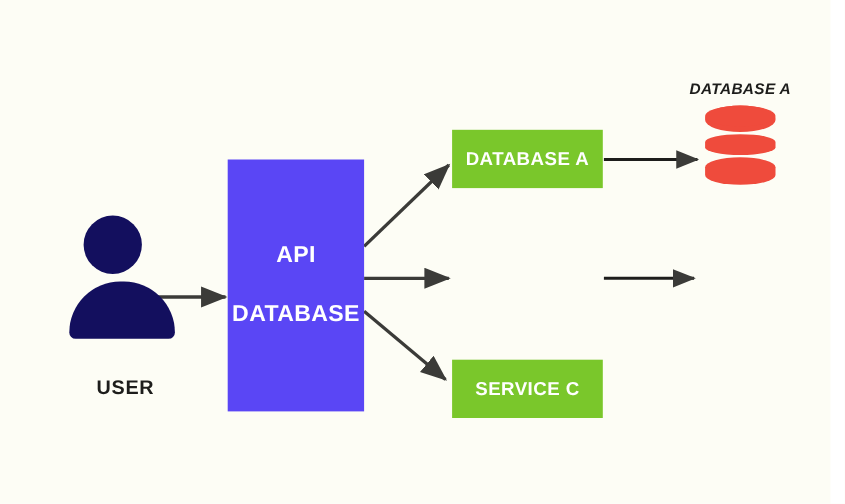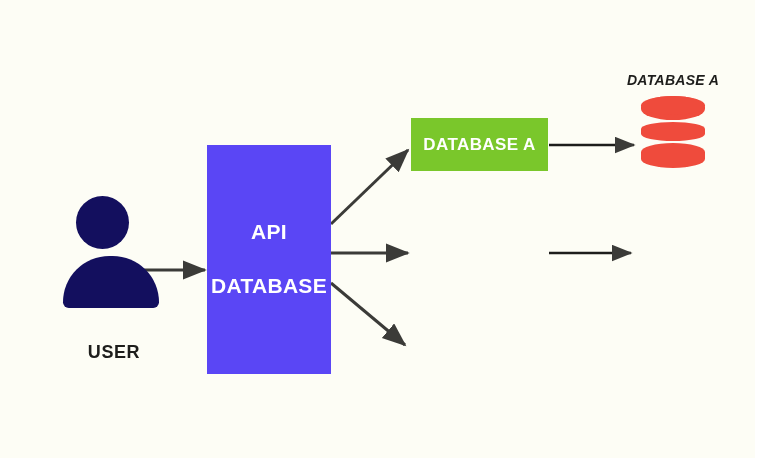--- a/index.html
+++ b/index.html
@@ -190,20 +190,23 @@
   <div id="api-gateway">
     <div class="gateway-label">
       <div>API</div>
       <div>DATABASE</div>
     </div>
   </div>
 
   <div class="service-box" id="service-a">
     <span class="service-label">DATABASE A</span>
   </div>
+  <div class="service-box" id="service-c">
+    <span class="service-label">SERVICE C</span>
+  </div>
 
   <div class="db-group" id="database-a">
     <div class="db-label">DATABASE A</div>
     <div class="db-icon">
       <div class="db-band b1"></div>
       <div class="db-top-ellipse"></div>
       <div class="db-band b2"></div>
       <div class="db-band b3"></div>
     </div>
   </div>

